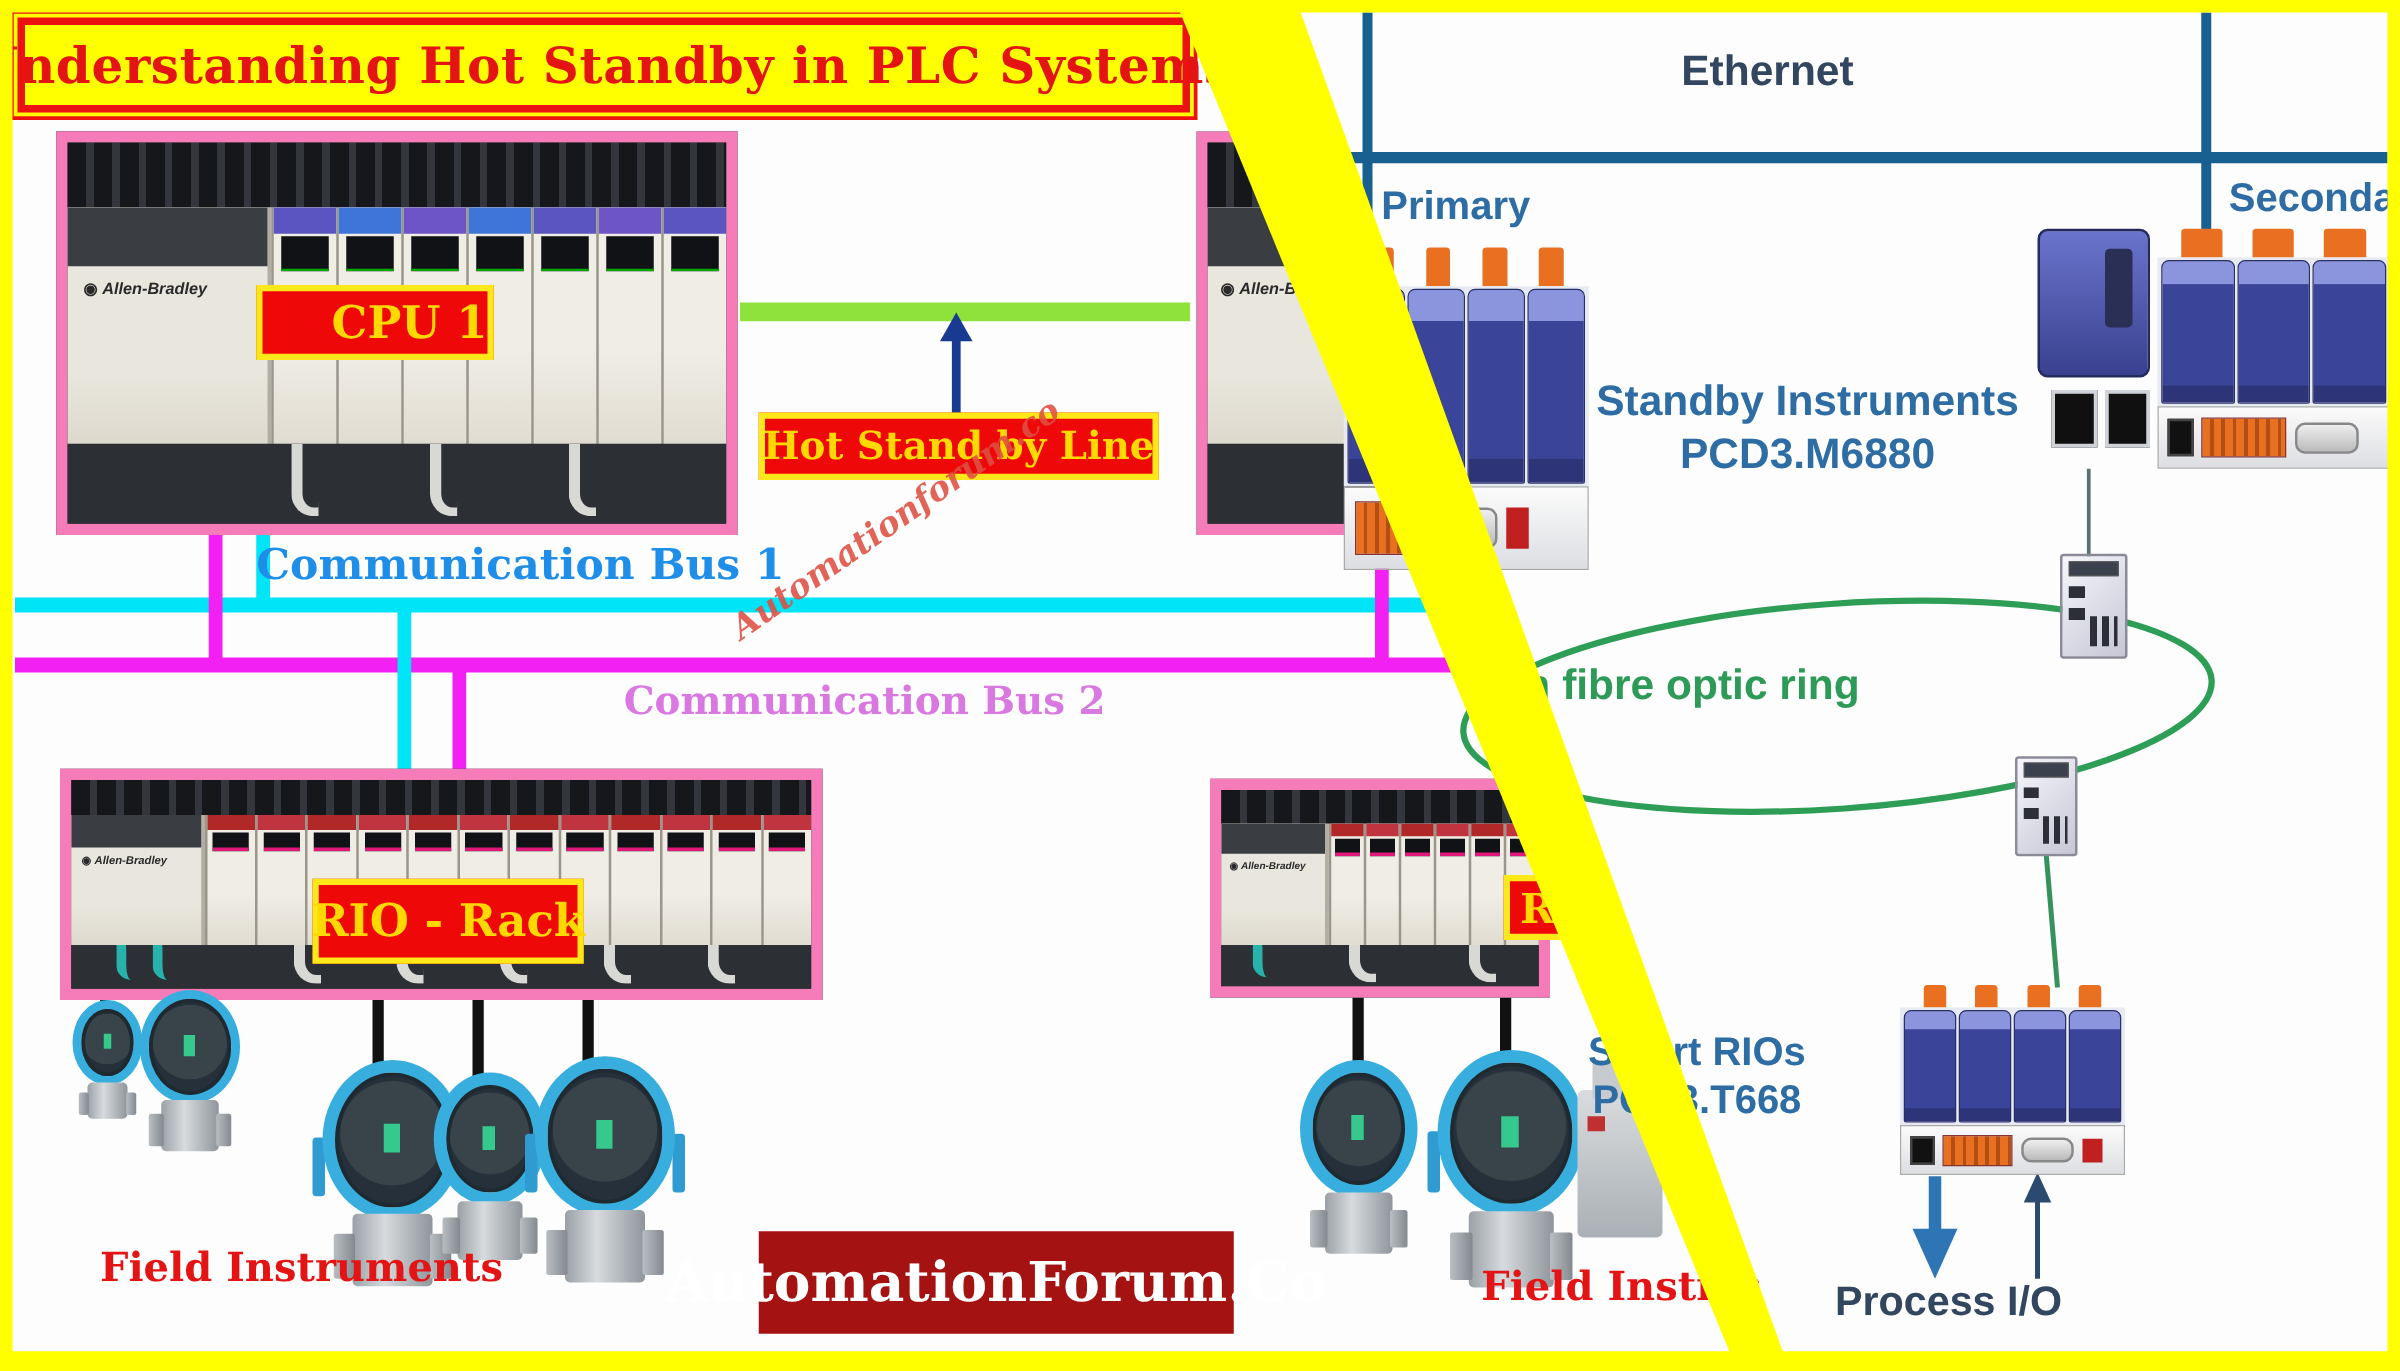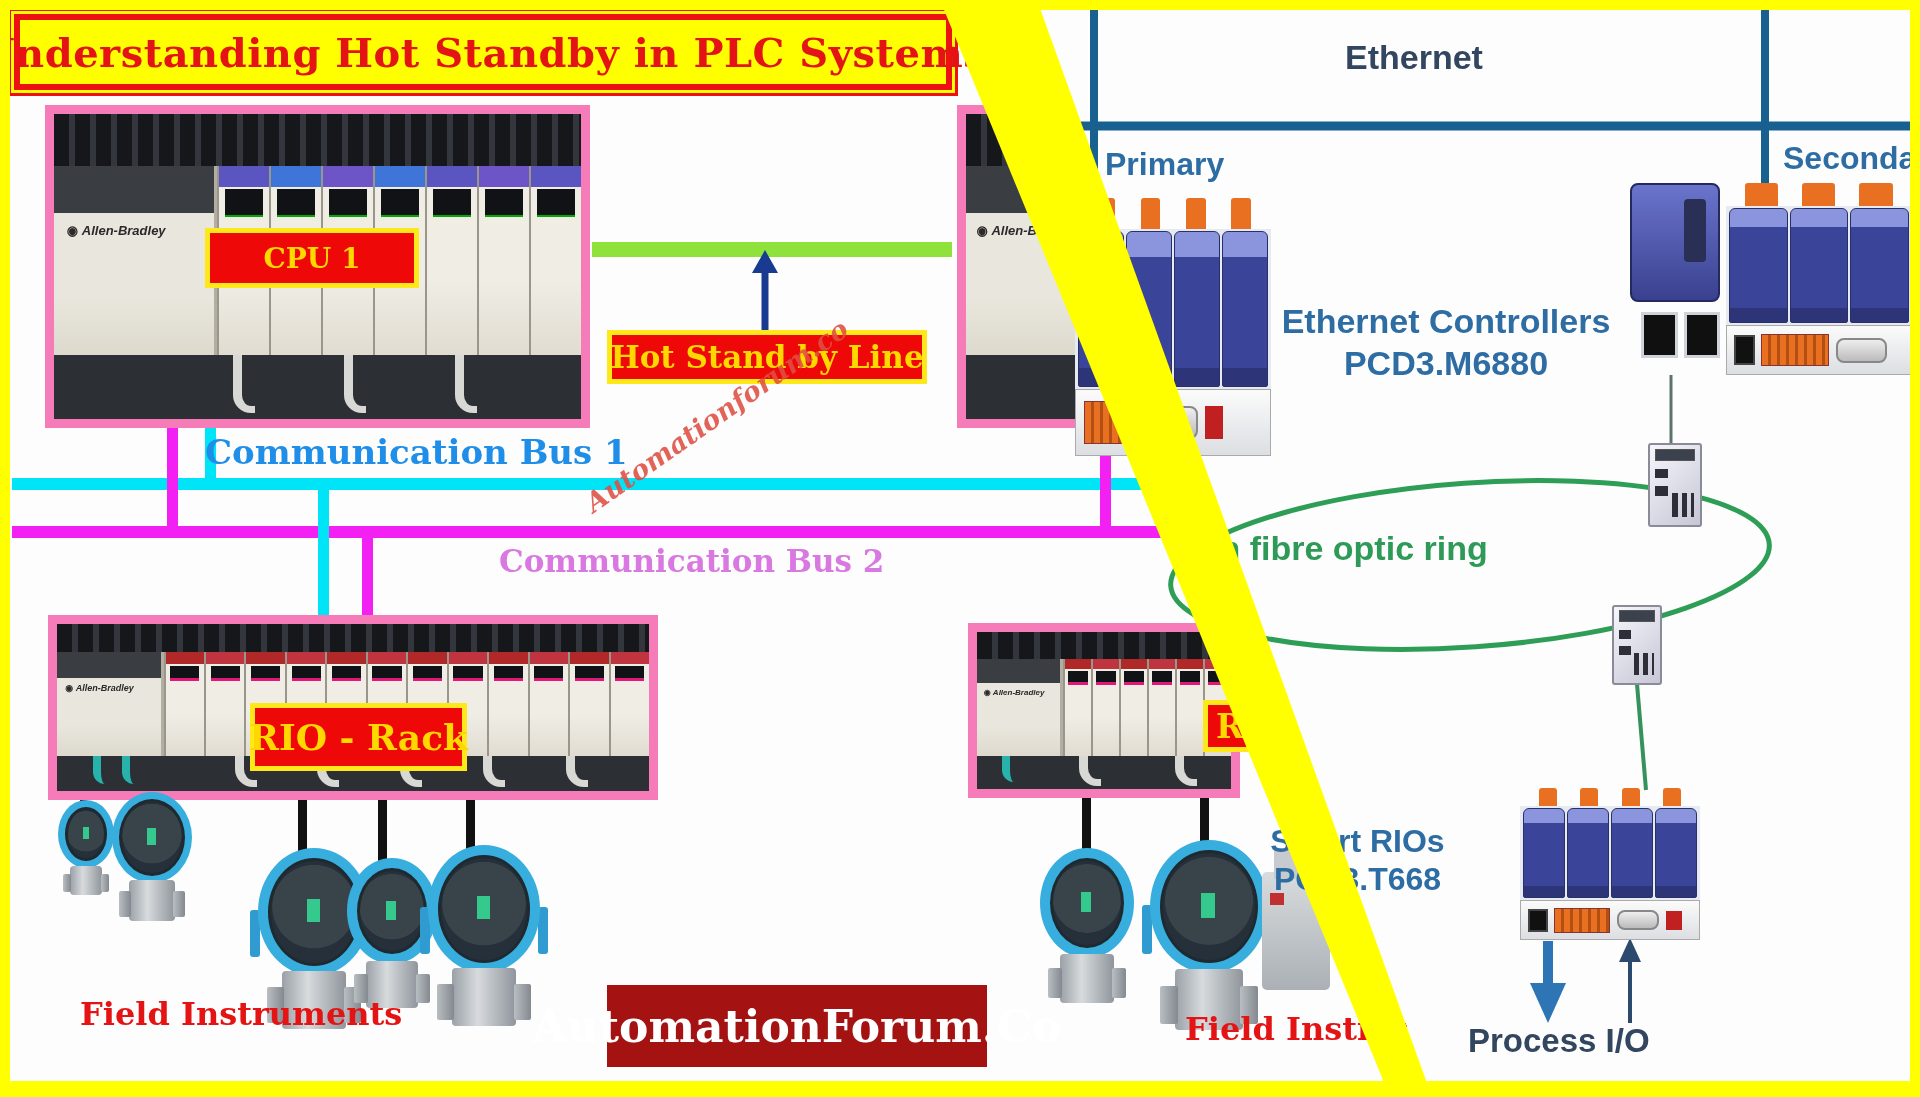--- a/index.html
+++ b/index.html
@@ -132,21 +132,21 @@
             <div class="disp"></div>
           </div>
         </div>
     </div>
     <div class="rackcables">
       <div class="cbl" style="left:34%;"></div>
         <div class="cbl" style="left:55%;"></div>
         <div class="cbl" style="left:76%;"></div>
     </div>
   </div>
-  <div class="abs taglbl" style="left:205px;top:228px;width:214px;height:60px;font-size:28px;">
+  <div class="abs taglbl" style="left:205px;top:228px;width:190px;height:60px;font-size:36px;justify-content:flex-end;">
     <span>CPU 1</span>
   </div>
 
   <div class="abs rack" style="left:957px;top:105px;width:190px;height:323px;clip-path:polygon(0 0,14% 0,100% 62%,100% 100%,0 100%);">
     <div class="vent"></div>
     <div class="rackrow">
       <div class="psu" style="width:78%;">
         <div class="dark"></div>
         <span class="ab">Allen-Bradley</span>
       </div>
@@ -362,21 +362,21 @@
   <div class="abs rtext slate" style="left:1345px;top:38px;font-size:34px;">
     <span>Ethernet</span>
   </div>
   <div class="abs rtext" style="left:1105px;top:146px;font-size:32px;">
     <span>Primary</span>
   </div>
   <div class="abs rtext" style="left:1783px;top:140px;font-size:32px;">
     <span>Secondary</span>
   </div>
   <div class="abs rtext" style="left:1270px;top:300px;width:352px;text-align:center;font-size:34px;line-height:42px;">
-    <div>Ethernet Controllers</div>
+    <div>Standby Instruments</div>
     <div>PCD3.M6880</div>
   </div>
   <div class="abs rtext greent" style="left:1120px;top:528px;width:420px;text-align:center;font-size:34px;line-height:40px;z-index:8;">
     <div>with fibre optic ring</div>
   </div>
   <div class="abs rtext" style="left:1250px;top:822px;width:215px;text-align:center;font-size:32px;line-height:38px;">
     <div>Smart RIOs</div>
     <div>PCD3.T668</div>
   </div>
   <div class="abs rtext slate" style="left:1468px;top:1022px;font-size:33px;">

